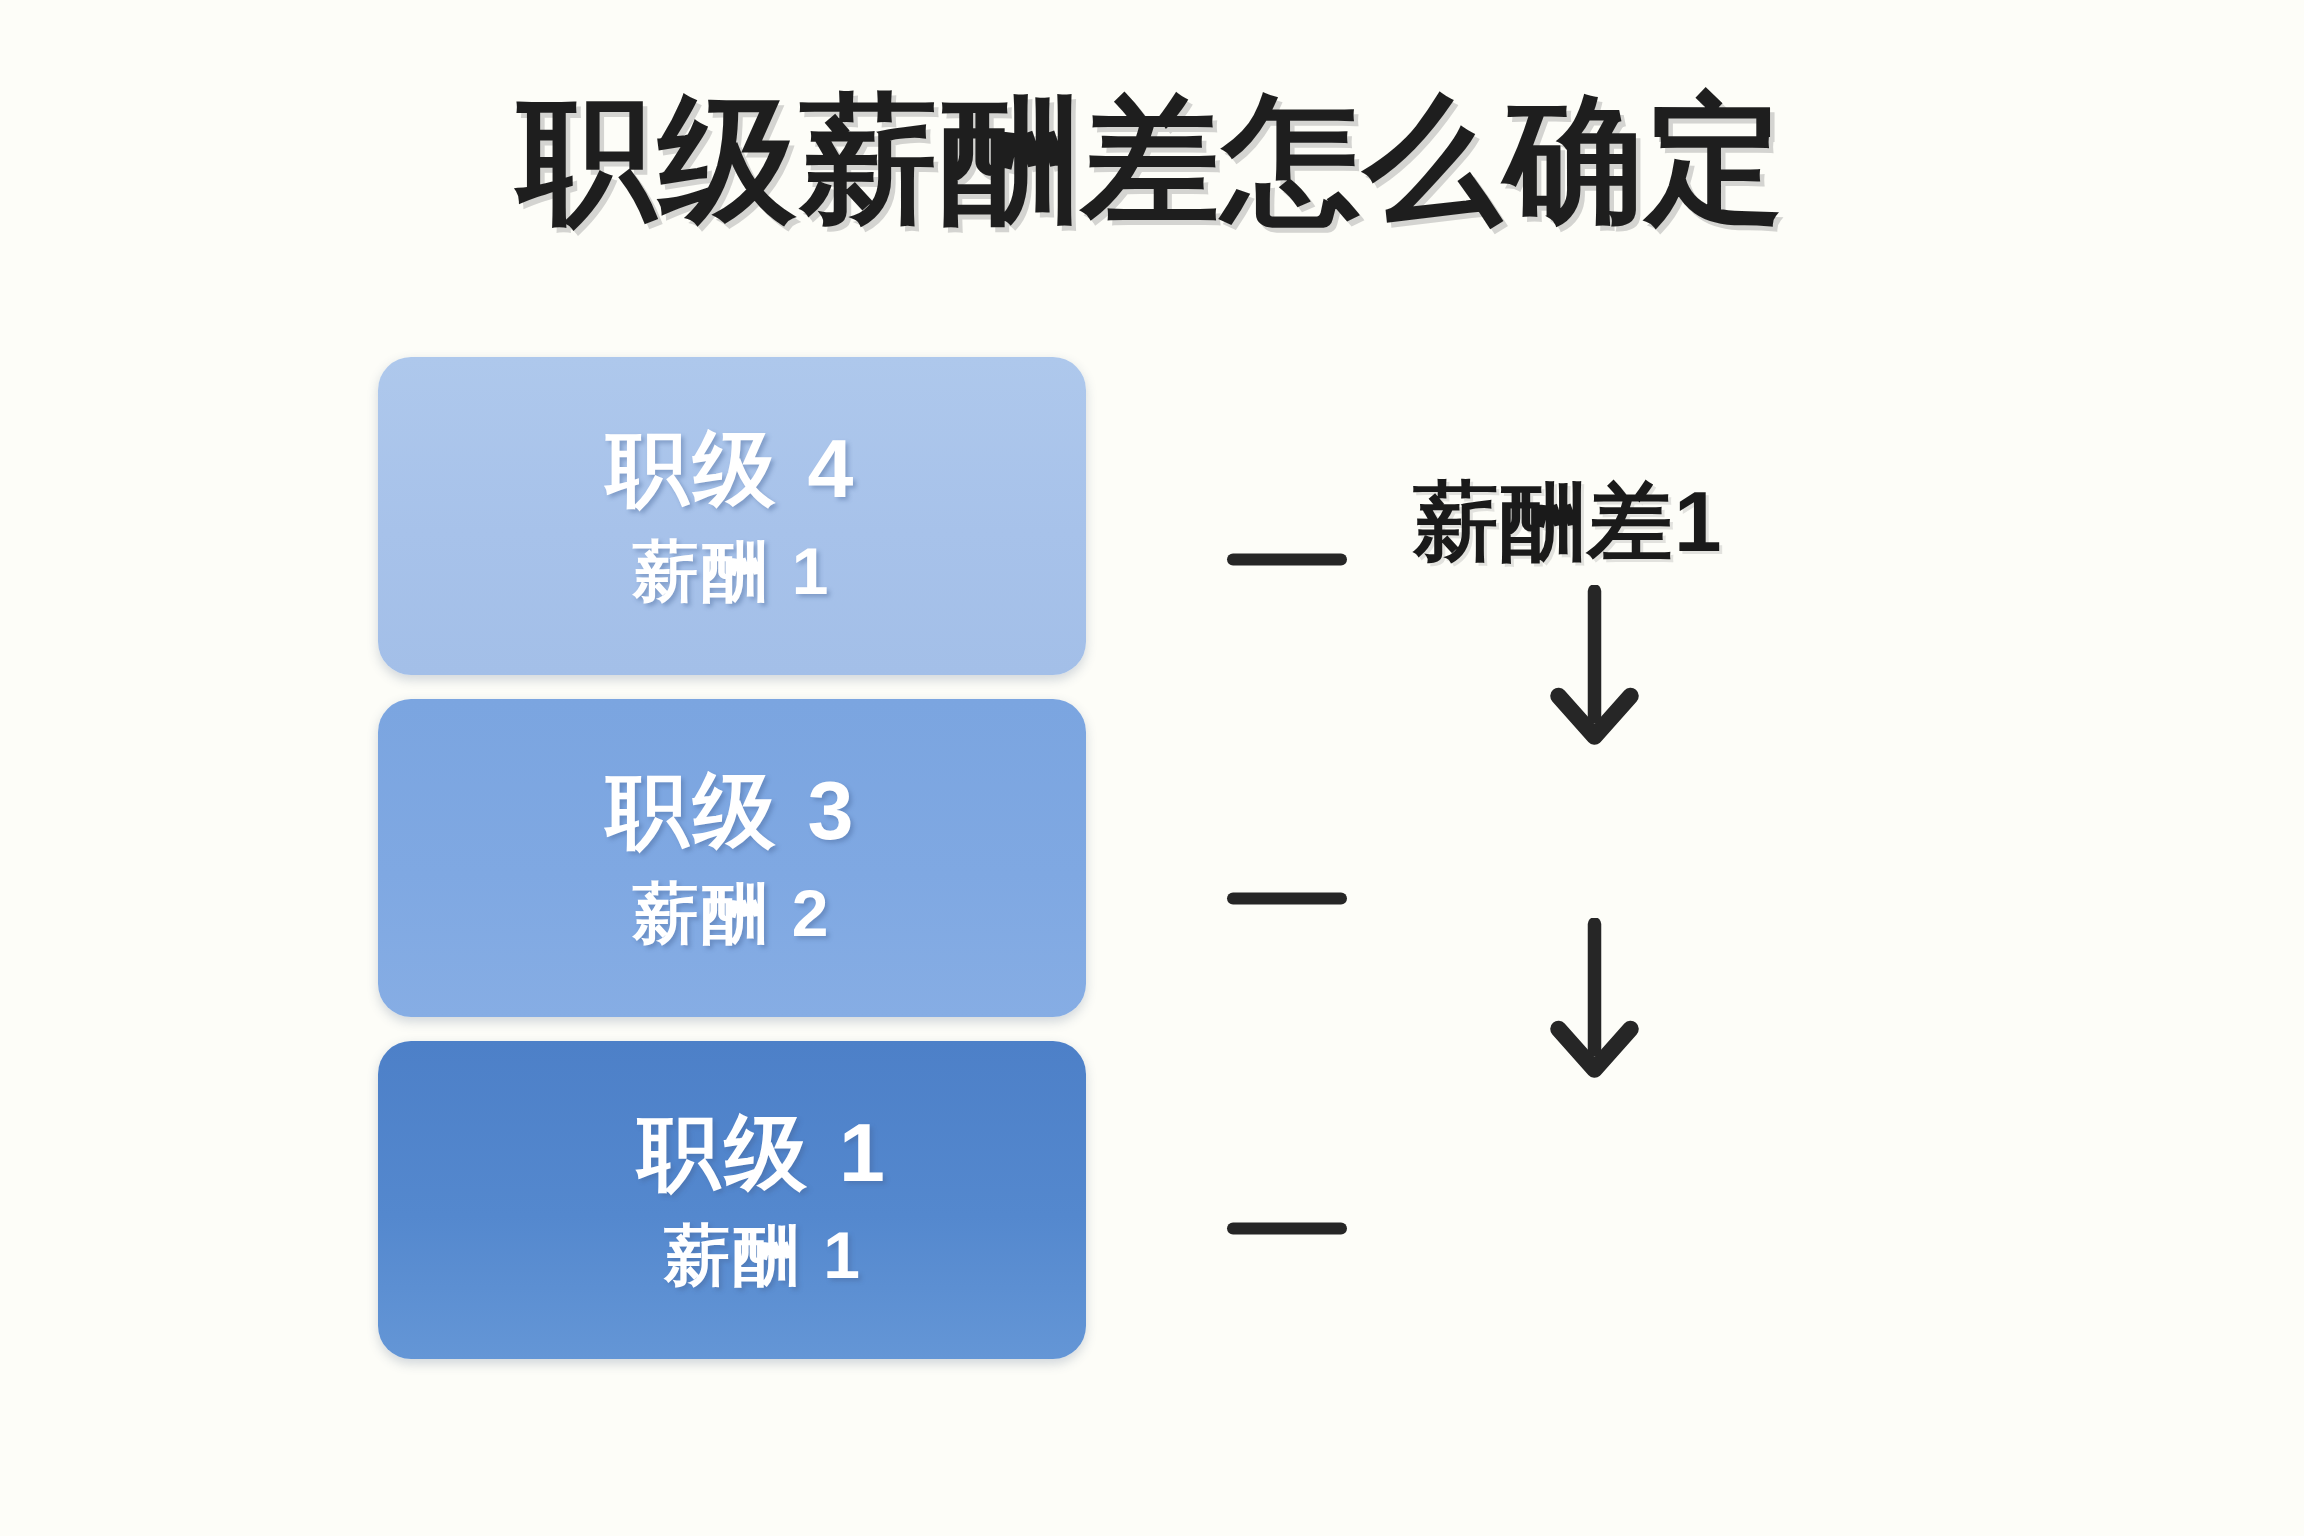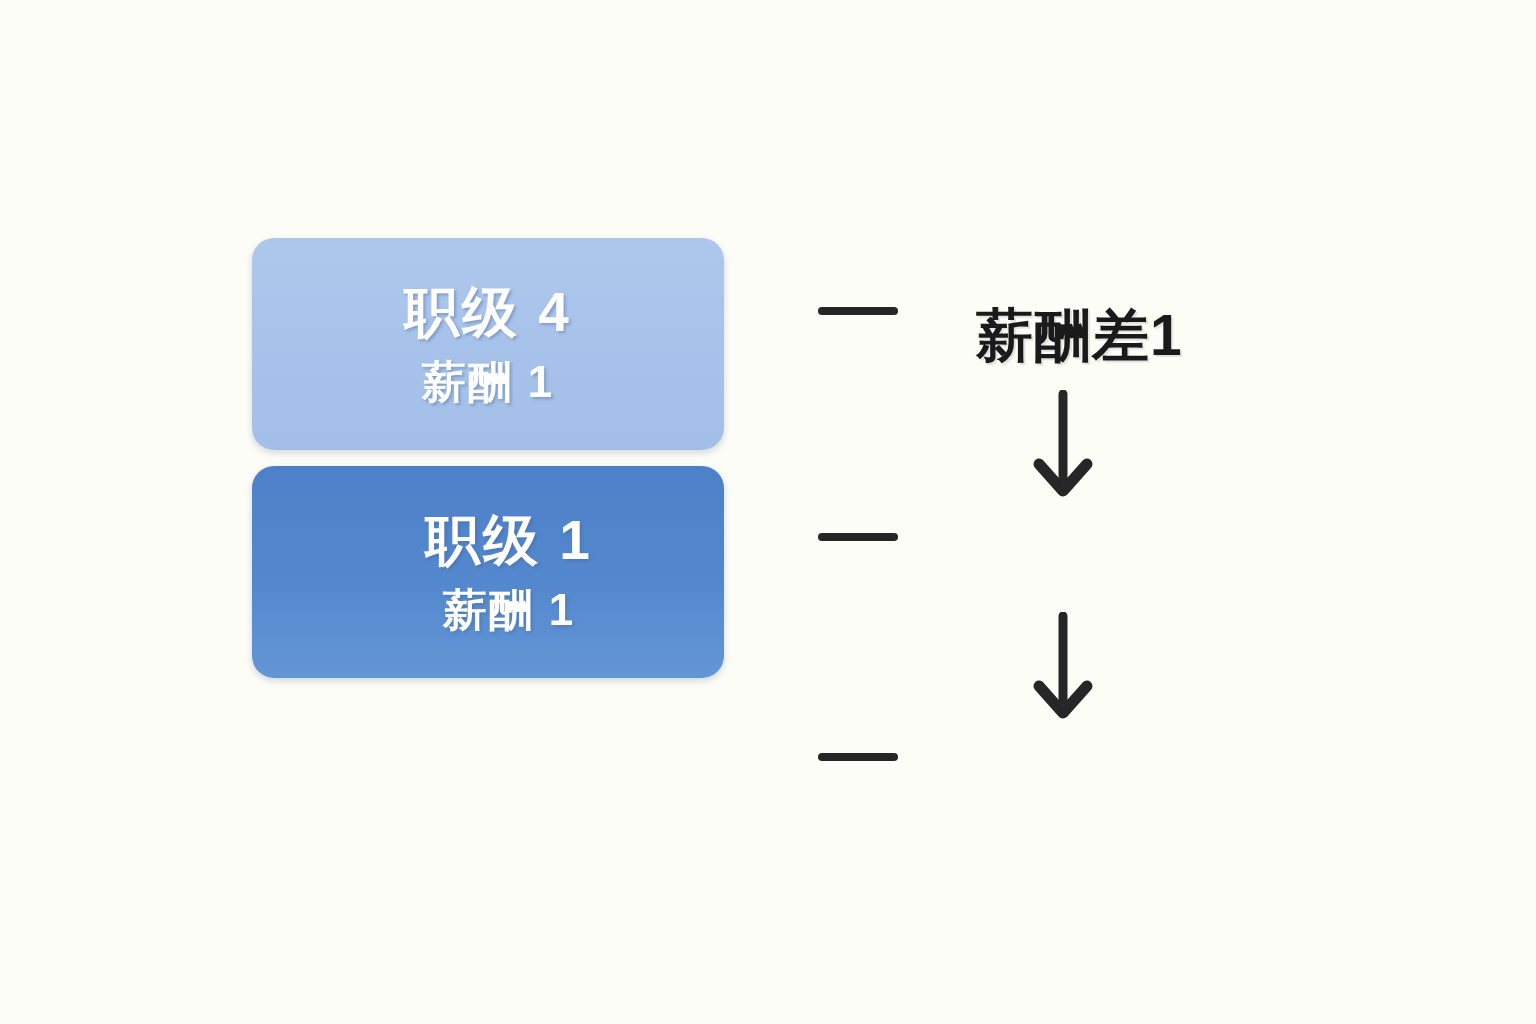--- a/index.html
+++ b/index.html
@@ -98,23 +98,22 @@
     position: absolute;
     left: 818px;
     top: 238px;
     width: 470px;
     height: 660px;
   }
   .gap-row {
     position: absolute;
     left: 0;
     display: flex;
-    align-items: flex-start;
+    align-items: flex-end;
     height: 70px;
-    gap: 34px;
   }
   .gap-row.row-0 { top: 69px; }
   .gap-row.row-1 { top: 295px; }
   .gap-row.row-2 { top: 515px; }
 
   .gap-dash {
     width: 80px;
     height: 8px;
     border-radius: 4px;
     background: #262626;
@@ -140,28 +139,33 @@
   }
   .arrow.arrow-0 { top: 152px; }
   .arrow.arrow-1 { top: 374px; }
   .arrow svg { display: block; }
 </style>
 </head>
 <body>
 
 <div class="canvas">
 
+  <div class="page-title">职级薪酬差怎么确定</div>
 
   <div class="levels">
 
     <div class="level-box tier-1">
       <div class="level-title">职级 4</div>
       <div class="level-sub">薪酬 1</div>
     </div>
 
+    <div class="level-box tier-2">
+      <div class="level-title">职级 3</div>
+      <div class="level-sub">薪酬 2</div>
+    </div>
 
     <div class="level-box tier-3">
       <div class="level-title">职级 1</div>
       <div class="level-sub">薪酬 1</div>
     </div>
 
   </div>
 
   <div class="gaps">
 

